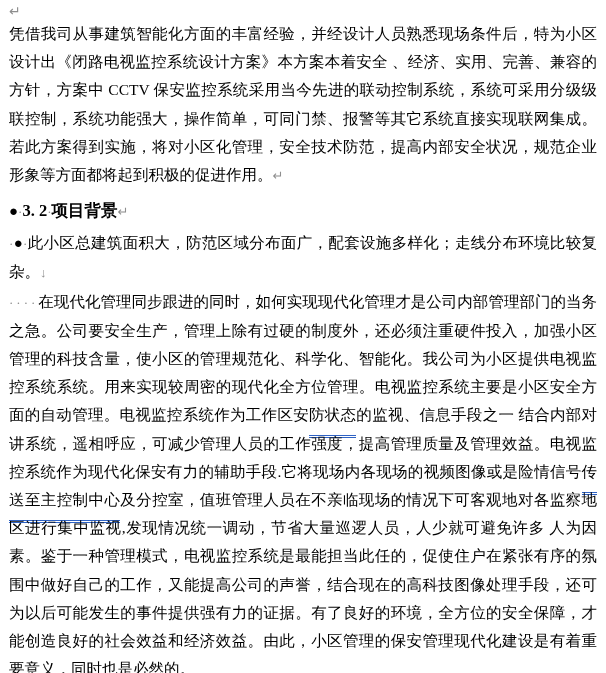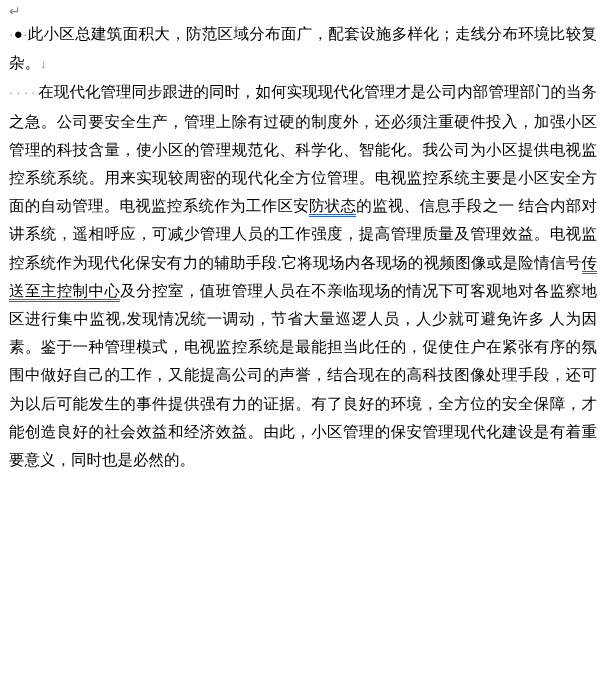--- a/index.html
+++ b/index.html
@@ -40,34 +40,40 @@
     text-align:justify;
     text-justify:inter-character;
     margin:0 0 4px 0;
   }
   p.body .mark { font-size:13px; }
   .bullet-inline { font-size:15px; }
   .indent-marks { letter-spacing:3px; }
 
   .grammar-underline {
     border-bottom:3px double #2e62c4;
-    padding-bottom:0px;
+    padding-bottom:12px;
   }
 </style>
 </head>
 <body>
 
 <div class="page">
 
   <div class="mark-line">
     <span class="mark">↵</span>
   </div>
 
 
 
+  <p class="body">
+    <span>凭借我司从事建筑智能化方面的丰富经验，并经设计人员熟悉现场条件后，特为小区设计出《闭路电视监控系统设计方案》本方案本着安全 、经济、实用、完善、兼容的方针，方案中 CCTV 保安监控系统采用当今先进的联动控制系统，系统可采用分级级联控制，系统功能强大，操作简单，可同门禁、报警等其它系统直接实现联网集成。若此方案得到实施，将对小区化管理，安全技术防范，提高内部安全状况，规范企业形象等方面都将起到积极的促进作用。</span><span class="mark">↵</span>
+  </p>
 
+  <div class="heading">
+    <span class="bullet">●</span><span class="mark">·</span><span>3. 2</span><span class="mark">·</span><span>项目背景</span><span class="mark">↵</span>
+  </div>
 
   <p class="body">
     <span class="mark">·</span><span class="bullet-inline">●</span><span class="mark">·</span><span>此小区总建筑面积大，防范区域分布面广，配套设施多样化；走线分布环境比较复杂。</span><span class="mark">↓</span><br>
     <span class="mark indent-marks">····</span><span>在现代化管理同步跟进的同时，如何实现现代化管理才是公司内部管理部门的当务之急。公司要安全生产，管理上除有过硬的制度外，还必须注重硬件投入，加强小区管理的科技含量，使小区的管理规范化、科学化、智能化。我公司为小区提供电视监控系统系统。用来实现较周密的现代化全方位管理。电视监控系统主要是小区安全方面的自动管理。电视监控系统作为工作区安</span><span class="grammar-underline">防状态</span><span>的监视、信息手段之一 结合内部对讲系统，遥相呼应，可减少管理人员的工作强度，提高管理质量及管理效益。电视监控系统作为现代化保安有力的辅助手段.它将现场内各现场的视频图像或是险情信号</span><span class="grammar-underline">传送至主控制中心</span><span>及分控室，值班管理人员在不亲临现场的情况下可客观地对各监察地区进行集中监视,发现情况统一调动，节省大量巡逻人员，人少就可避免许多 人为因素。鉴于一种管理模式，电视监控系统是最能担当此任的，促使住户在紧张有序的氛围中做好自己的工作，又能提高公司的声誉，结合现在的高科技图像处理手段，还可为以后可能发生的事件提供强有力的证据。有了良好的环境，全方位的安全保障，才能创造良好的社会效益和经济效益。由此，小区管理的保安管理现代化建设是有着重要意义，同时也是必然的。</span>
   </p>
 
 </div>
 
 </body></html>

